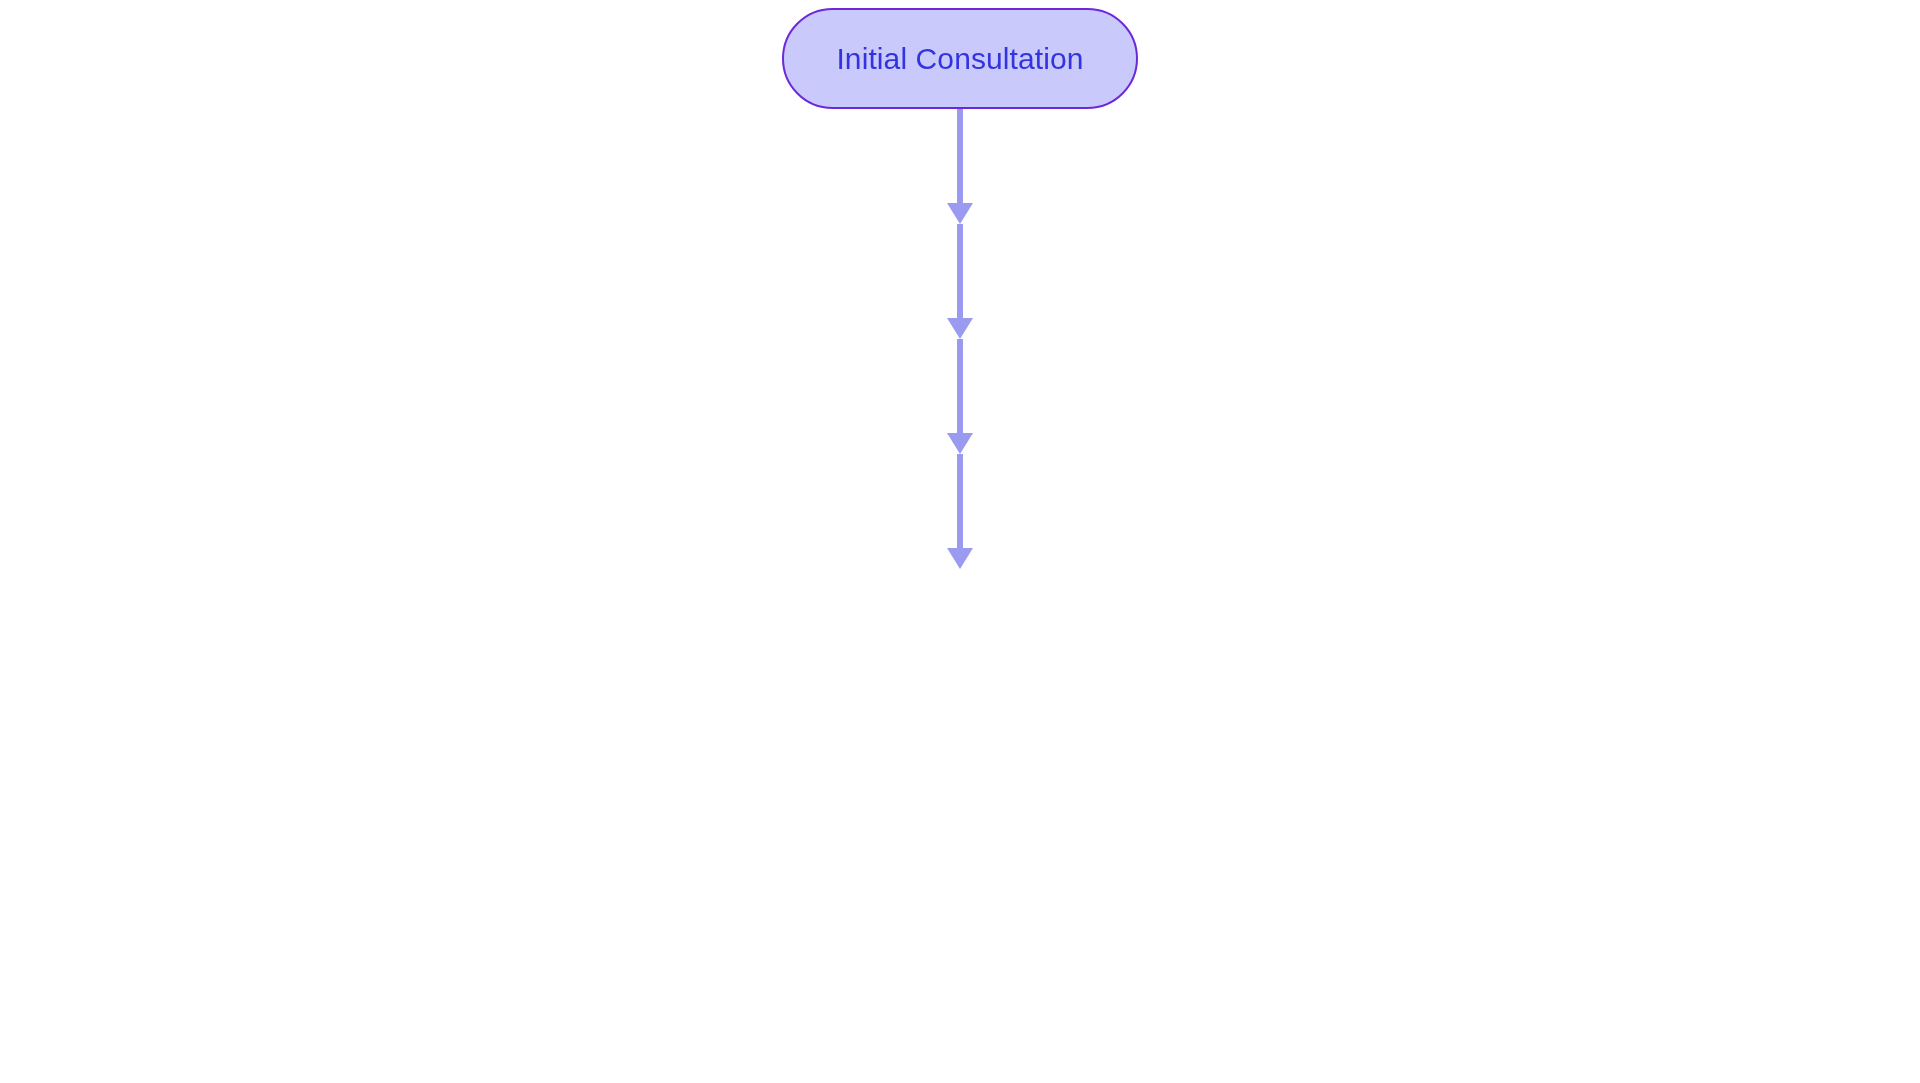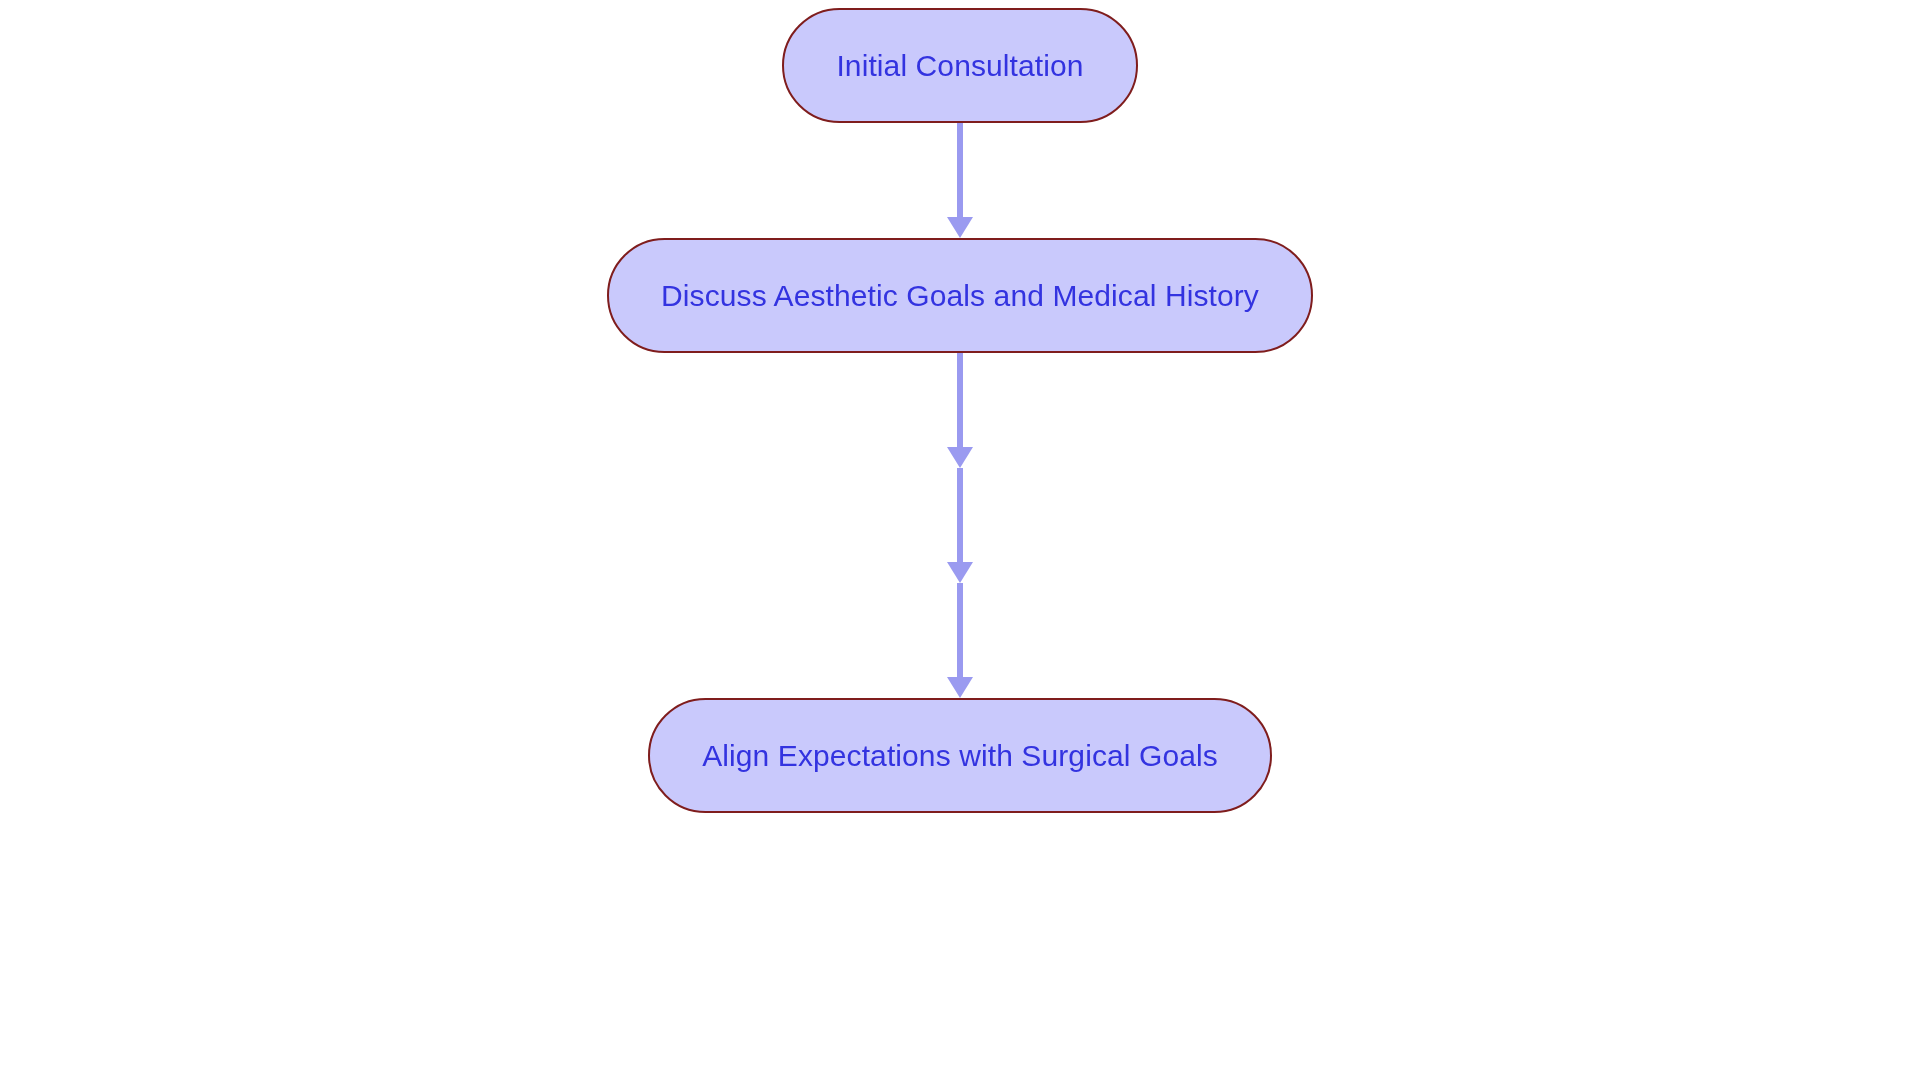--- a/index.html
+++ b/index.html
@@ -29,24 +29,24 @@
     height: 1083px;
     display: flex;
     flex-direction: column;
     align-items: center;
     justify-content: flex-start;
   }
 
   .node {
     position: relative;
     box-sizing: border-box;
-    height: 115px;
+    height: 101px;
     border-radius: 9999px;
     background: #c9c9fc;
-    border: 2px solid #7f1d1d;
+    border: 2px solid #6d28d9;
     display: flex;
     align-items: center;
     justify-content: center;
     padding: 0 52px;
     white-space: nowrap;
   }
 
   .node-label {
     font-size: 30px;
     font-weight: 400;
@@ -93,39 +93,33 @@
 
     <div class="node node-0">
       <span class="node-label">Initial Consultation</span>
     </div>
 
     <div class="connector">
       <div class="connector-stem"></div>
       <div class="connector-head"></div>
     </div>
 
-    <div class="node">
-      <span class="node-label">Discuss Aesthetic Goals and Medical History</span>
-    </div>
 
     <div class="connector">
       <div class="connector-stem"></div>
       <div class="connector-head"></div>
     </div>
 
 
     <div class="connector">
       <div class="connector-stem"></div>
       <div class="connector-head"></div>
     </div>
 
 
     <div class="connector">
       <div class="connector-stem"></div>
       <div class="connector-head"></div>
     </div>
 
-    <div class="node">
-      <span class="node-label">Align Expectations with Surgical Goals</span>
-    </div>
 
   </div>
 </div>
 
 </body></html>

